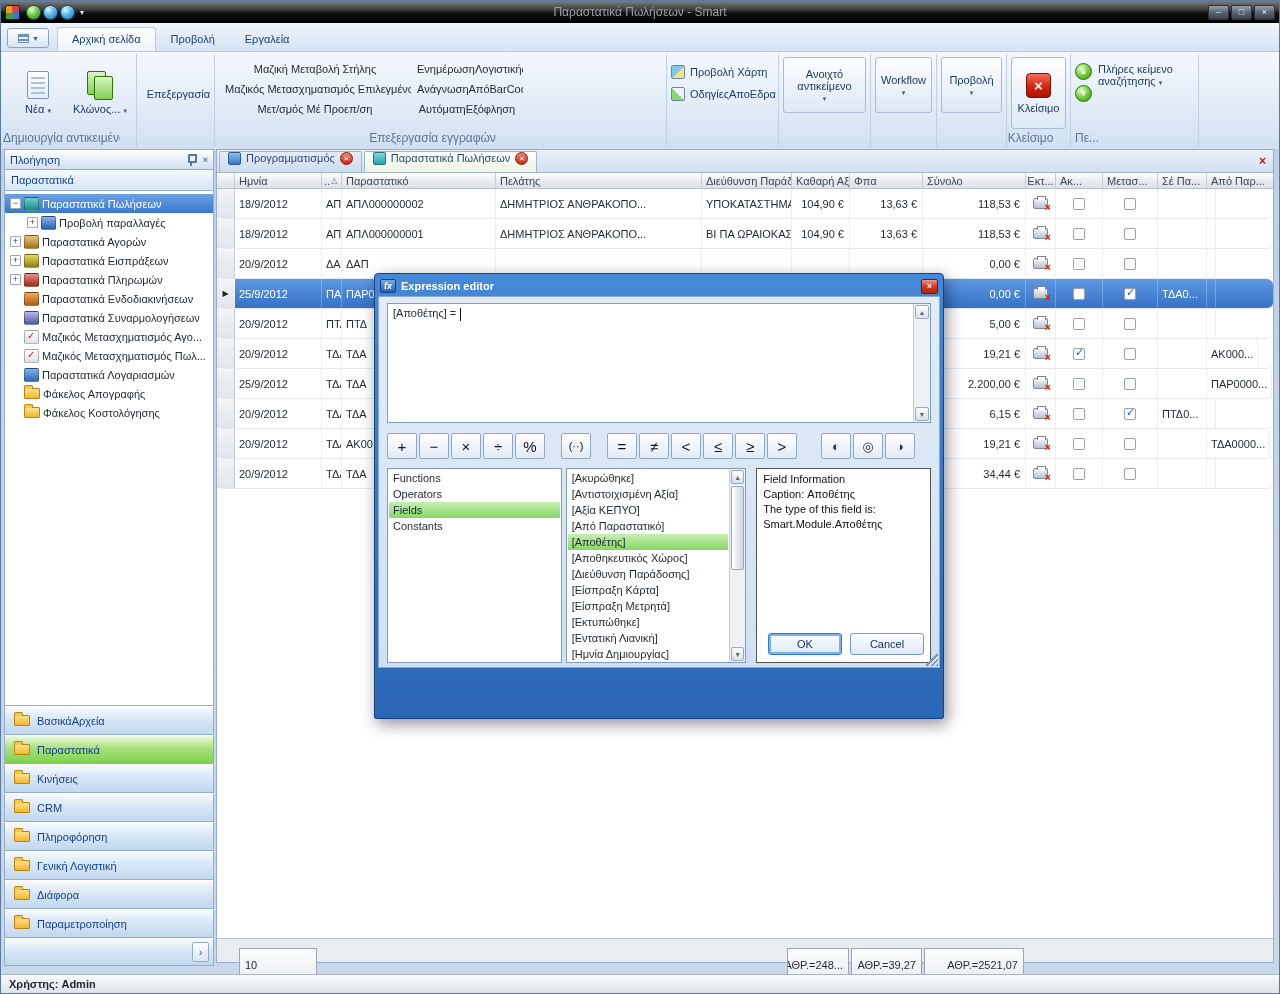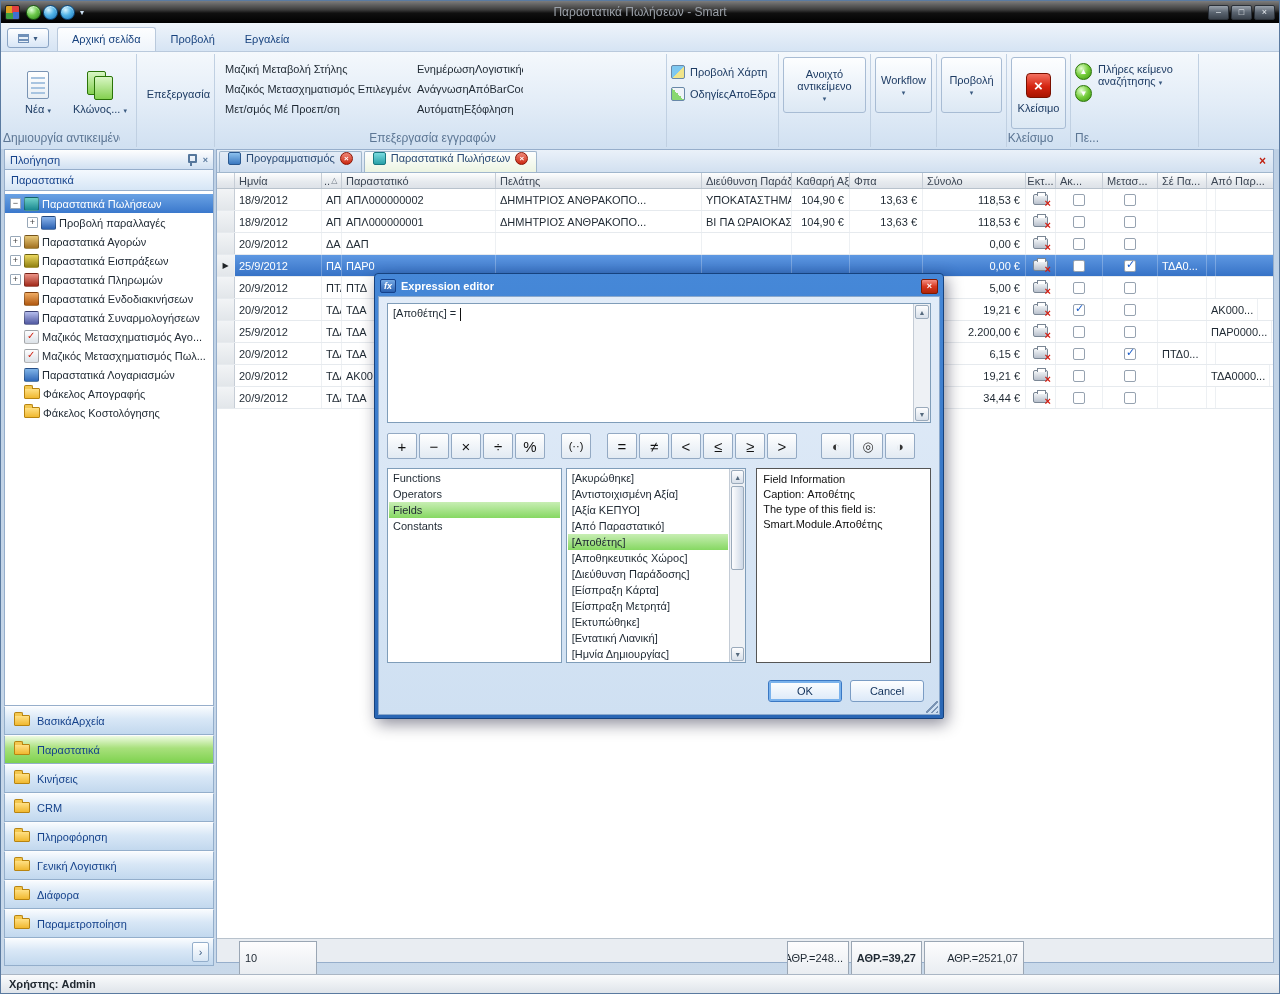--- a/index.html
+++ b/index.html
@@ -36,21 +36,21 @@
 .dd{font-size:7px;color:#3a5a80;}
 .icon-newdoc{width:22px;height:28px;background:linear-gradient(#fff,#e8eef4);border:1px solid #7a94b4;border-radius:2px;position:relative;}
 .icon-newdoc::after{content:"";position:absolute;left:3px;right:3px;top:5px;bottom:4px;background:repeating-linear-gradient(#a8c4e0 0 2px,transparent 2px 5px);}
 .icon-clone{position:relative;width:26px;height:28px;}
 .icon-clone::before,.icon-clone::after{content:"";position:absolute;width:17px;height:22px;border-radius:2px;border:1px solid #2a7408;background:linear-gradient(#d8f6c4,#84d050);}
 .icon-clone::before{left:0;top:0;}
 .icon-clone::after{left:7px;top:5px;}
 .g-edit{width:78px;display:flex;align-items:center;}
 .txtonly{width:100%;text-align:right;color:#1e3c64;padding:4px 0;}
 .g-records{width:452px;}
-.cols{display:flex;padding-top:2px;}
+.cols{display:flex;padding-top:2px;text-align:center;}
 .col{display:flex;flex-direction:column;}
 .col.c1{width:192px;}
 .col.c2{width:146px;}
 .col.c3{width:112px;}
 .txtbtn{padding:4px 6px;color:#1e2832;white-space:nowrap;overflow:hidden;border-radius:2px;}
 .g-map{width:112px;}
 .vstack{display:flex;flex-direction:column;gap:8px;padding-top:8px;}
 .mapbtn{display:flex;align-items:center;gap:5px;color:#1e3c64;white-space:nowrap;}
 .icon-map{flex:none;width:14px;height:14px;border-radius:2px;background:linear-gradient(135deg,#7ec8f0 50%,#f0e48a 50%);border:1px solid #6888a8;}
 .icon-route{flex:none;width:14px;height:14px;border-radius:2px;background:linear-gradient(45deg,#88d870 50%,#f0f4f8 50%);border:1px solid #6888a8;}
@@ -110,50 +110,50 @@
 .dt1{background:linear-gradient(#8cc0ee,#3a78c0);border:1px solid #2a5890;}
 .dt2{background:linear-gradient(#7adce0,#28a0a8);border:1px solid #187880;}
 .dclose{width:13px;height:13px;border-radius:50%;background:linear-gradient(#f08878,#cc2810);border:1px solid #8a1404;color:#fff;font-size:8px;line-height:11px;text-align:center;font-weight:bold;flex:none;}
 .tabbar-close{position:absolute;right:7px;top:5px;color:#c02010;font-weight:bold;font-size:12px;line-height:12px;}
 .groupby{flex:none;height:33px;background:#dde3ea;border-bottom:1px solid #c0c8d2;display:flex;align-items:center;padding-left:24px;color:#8a94a0;font-style:italic;}
 .ghead{flex:none;display:flex;height:16px;background:linear-gradient(#fefefe,#e6eaee 60%,#dde2e8);border-bottom:1px solid #b8c2cc;}
 .hcell{flex:none;border-right:1px solid #c6cdd6;display:flex;align-items:center;padding:0 4px;color:#3c4654;overflow:hidden;white-space:nowrap;}
 .sortglyph{font-size:8px;color:#707a86;margin-left:1px;}
 .w0{width:18px;}.w1{width:87px;}.w2{width:20px;padding:0 2px;}.w3{width:154px;}.w4{width:206px;}.w5{width:90px;}.w6{width:58px;}.w7{width:73px;}.w8{width:103px;}.w9{width:30px;justify-content:center;padding:0;}.w10{width:47px;}.w11{width:55px;}.w12{width:49px;}.w13{flex:1;border-right:none;}
 .gbody{flex:1;background:#fff;overflow:hidden;}
-.grow{display:flex;height:22px;border-bottom:1px solid #e6eaee;background:#fff;}
+.grow{display:flex;height:30px;border-bottom:1px solid #e6eaee;background:#fff;border-radius:6px;}
 .gcell{flex:none;border-right:1px solid #edf0f3;padding:0 4px;display:flex;align-items:center;overflow:hidden;white-space:nowrap;}
 .gcell.num{justify-content:flex-end;padding-right:5px;}
 .ind{background:linear-gradient(#f2f4f6,#e2e6ea);border-right:1px solid #c6cdd6;justify-content:center;padding:0;}
 .row-arrow{font-size:8px;color:#202428;visibility:hidden;}
 .row-arrow.show{visibility:visible;}
 .grow.selected{background:linear-gradient(#5e98e2,#3672c6);color:#fff;}
 .grow.selected .gcell{border-right-color:rgba(255,255,255,.25);}
 .grow.selected .ind{background:linear-gradient(#f2f4f6,#e2e6ea);}
 .checkbox{width:12px;height:12px;border:1px solid #96a2b0;background:#fff;border-radius:2px;position:relative;margin:0 auto;flex:none;}
 .checkbox.checked::after{content:"✓";position:absolute;left:1px;top:-3px;color:#1a5cc8;font-size:11px;font-weight:bold;}
 .printer{position:relative;width:15px;height:11px;margin:0 auto;background:linear-gradient(#f4f6f8,#b8c0cc);border:1px solid #7a8694;border-radius:2px;flex:none;}
 .printer::before{content:"";position:absolute;left:3px;top:-3px;width:7px;height:3px;background:#fff;border:1px solid #7a8694;border-bottom:none;}
 .printer::after{content:"×";position:absolute;right:-4px;bottom:-5px;color:#d41c10;font-weight:bold;font-size:11px;}
 .gstatus{flex:none;height:24px;border-top:1px solid #b8c2cc;background:#e9edf2;position:relative;}
-.sbox{position:absolute;top:2px;height:29px;border:1px solid #9aa6b4;background:linear-gradient(#fdfdfe,#e9edf1);display:flex;align-items:center;padding:16px 5px;white-space:nowrap;overflow:hidden;}
+.sbox{position:absolute;top:9px;height:29px;border:1px solid #9aa6b4;background:linear-gradient(#fdfdfe,#e9edf1);display:flex;align-items:center;padding:16px 5px;white-space:nowrap;overflow:hidden;}
 .sbox.cnt{left:22px;width:78px;}
 .sbox.s1{left:570px;width:62px;justify-content:flex-end;}
-.sbox.s2{left:634px;width:71px;justify-content:flex-end;font-weight:bold;}
+.sbox.s2{left:634px;width:71px;justify-content:flex-end;}
 .sbox.s3{left:707px;width:100px;justify-content:flex-end;}
 
 
 .statusbar{position:absolute;left:0;right:0;bottom:0;height:19px;background:linear-gradient(#fafbfc,#dfe4ea);border-top:1px solid #aab6c4;display:flex;align-items:center;padding:0 8px;font-weight:bold;color:#202830;}
 
 
 .dialog{position:absolute;left:373px;top:272px;width:570px;height:446px;z-index:60;border:1px solid #16427e;border-radius:4px 4px 2px 2px;box-shadow:3px 5px 16px rgba(0,0,30,.45);background:linear-gradient(#4688d8,#2a66b4);padding:2px 3px 3px;}
 .dlg-title{height:20px;display:flex;align-items:center;gap:5px;padding:0 2px;color:#fff;font-weight:bold;}
 .fx-badge{width:16px;height:14px;border-radius:2px;background:linear-gradient(#74a8e4,#2a60b0);border:1px solid #14408a;color:#fff;font-style:italic;font-weight:bold;font-size:9px;text-align:center;line-height:12px;flex:none;}
 .dlg-close{margin-left:auto;width:17px;height:15px;border-radius:2px;background:linear-gradient(#f49084,#d83820 50%,#b02408);border:1px solid #801800;color:#fff;font-size:9px;font-weight:bold;text-align:center;line-height:13px;}
-.dlg-body{height:419px;background:linear-gradient(#e2ecf8,#cfe0f2);border:1px solid #8aa8cc;padding:6px 8px;position:relative;}
+.dlg-body{height:372px;background:linear-gradient(#e2ecf8,#cfe0f2);border:1px solid #8aa8cc;padding:6px 8px;position:relative;}
 .expr{height:120px;background:#fff;border:1px solid #7f9db9;position:relative;padding:3px 20px 3px 5px;overflow:hidden;}
 .caret{display:inline-block;width:1px;height:13px;background:#111;vertical-align:middle;margin-left:1px;}
 .vsb{position:absolute;right:0;top:0;bottom:0;width:17px;border-left:1px solid #c4ccd6;background:#eef1f5;display:flex;flex-direction:column;justify-content:space-between;align-items:center;padding:1px;}
 .sb-btn{width:14px;height:14px;background:linear-gradient(#fdfdfe,#d8e0ea);border:1px solid #9aaabb;font-size:7px;color:#566a7e;display:flex;align-items:center;justify-content:center;border-radius:2px;}
 .ops{margin-top:10px;display:flex;align-items:center;}
 .opbtn{width:30px;height:26px;margin-right:2px;background:linear-gradient(#fff,#e2eaf3);border:1px solid #93a9c3;border-radius:2px;font-size:15px;display:flex;align-items:center;justify-content:center;color:#111;flex:none;}
 .opbtn.sm{font-size:11px;}
 .opbtn.venn{font-size:13px;color:#333;}
 .gapA{margin-left:14px;}
 .gapC{margin-left:22px;}

